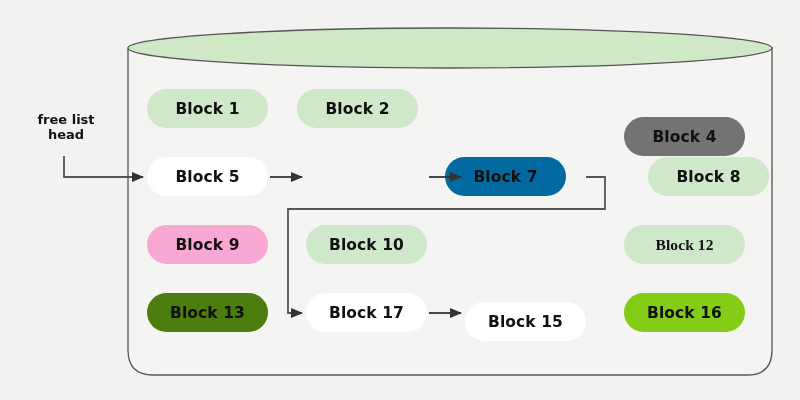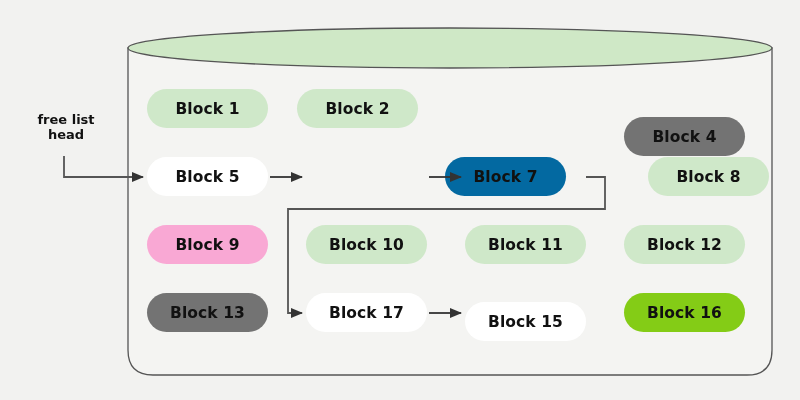--- a/index.html
+++ b/index.html
@@ -56,23 +56,22 @@
 
   <div class="blocks">
       <div class="block used" style="left: 147px; top: 89px; background: rgb(207, 232, 201);">Block 1</div>
       <div class="block used" style="left: 297px; top: 89px; background: rgb(207, 232, 201);">Block 2</div>
       <div class="block used" style="left: 624px; top: 89px; background: #737373; margin-top: 28px;">Block 4</div>
       <div class="block free" style="left: 147px; top: 157px; background: rgb(255, 255, 255);">Block 5</div>
       <div class="block free" style="left: 445px; top: 157px; background: #0369a1;">Block 7</div>
       <div class="block used" style="left: 648px; top: 157px; background: rgb(207, 232, 201);">Block 8</div>
       <div class="block used" style="left: 147px; top: 225px; background: #f9a8d4;">Block 9</div>
       <div class="block used" style="left: 306px; top: 225px; background: rgb(207, 232, 201);">Block 10</div>
-      <div class="block used" style="left: 465px; top: 225px; background: rgb(207, 232, 201);">Block 11</div>
-      <div class="block used" style="left: 624px; top: 225px; background: rgb(207, 232, 201);">Block 12</div>
-      <div class="block used" style="left: 147px; top: 293px; background: #737373;">Block 13</div>
+      <div class="block used" style="left: 624px; top: 225px; background: rgb(207, 232, 201); font-family: Liberation Serif, serif;">Block 12</div>
+      <div class="block used" style="left: 147px; top: 293px; background: #4d7c0f;">Block 13</div>
       <div class="block free" style="left: 306px; top: 293px; background: rgb(255, 255, 255);">Block 17</div>
       <div class="block free" style="left: 465px; top: 302px; background: rgb(255, 255, 255);">Block 15</div>
       <div class="block used" style="left: 624px; top: 293px; background: #84cc16;">Block 16</div>
     </div>
 
   <svg class="layer arrows" viewBox="0 0 800 400">
     <defs>
       <marker id="ah" viewBox="0 0 10 10" refX="9" refY="5" markerWidth="7" markerHeight="7" orient="auto-start-reverse">
         <path d="M0,1 L10,5 L0,9 z" fill="#333333"></path>
       </marker>

